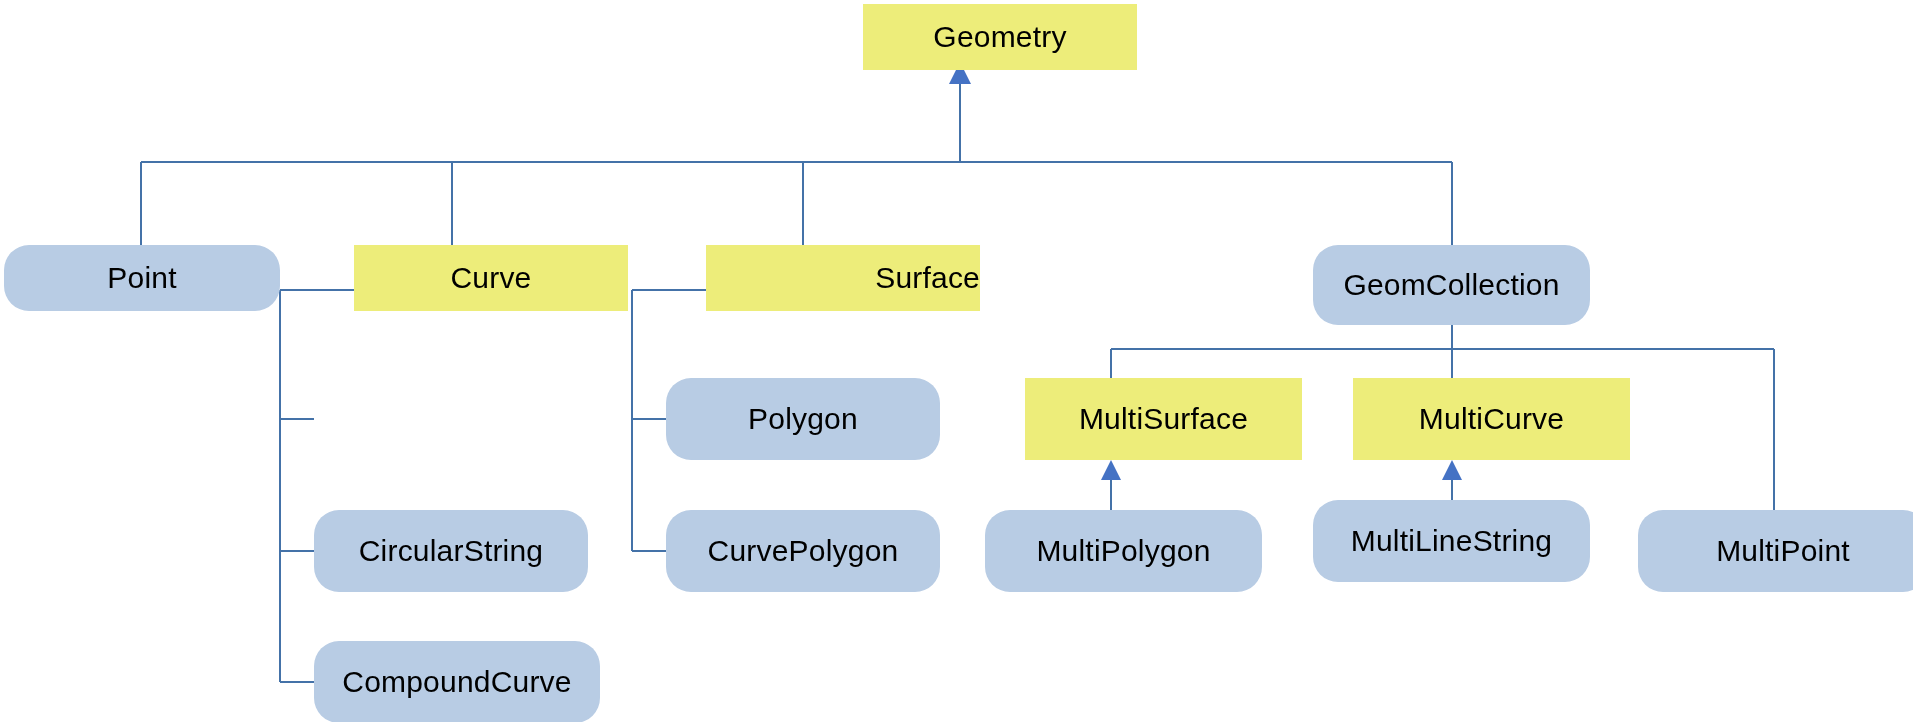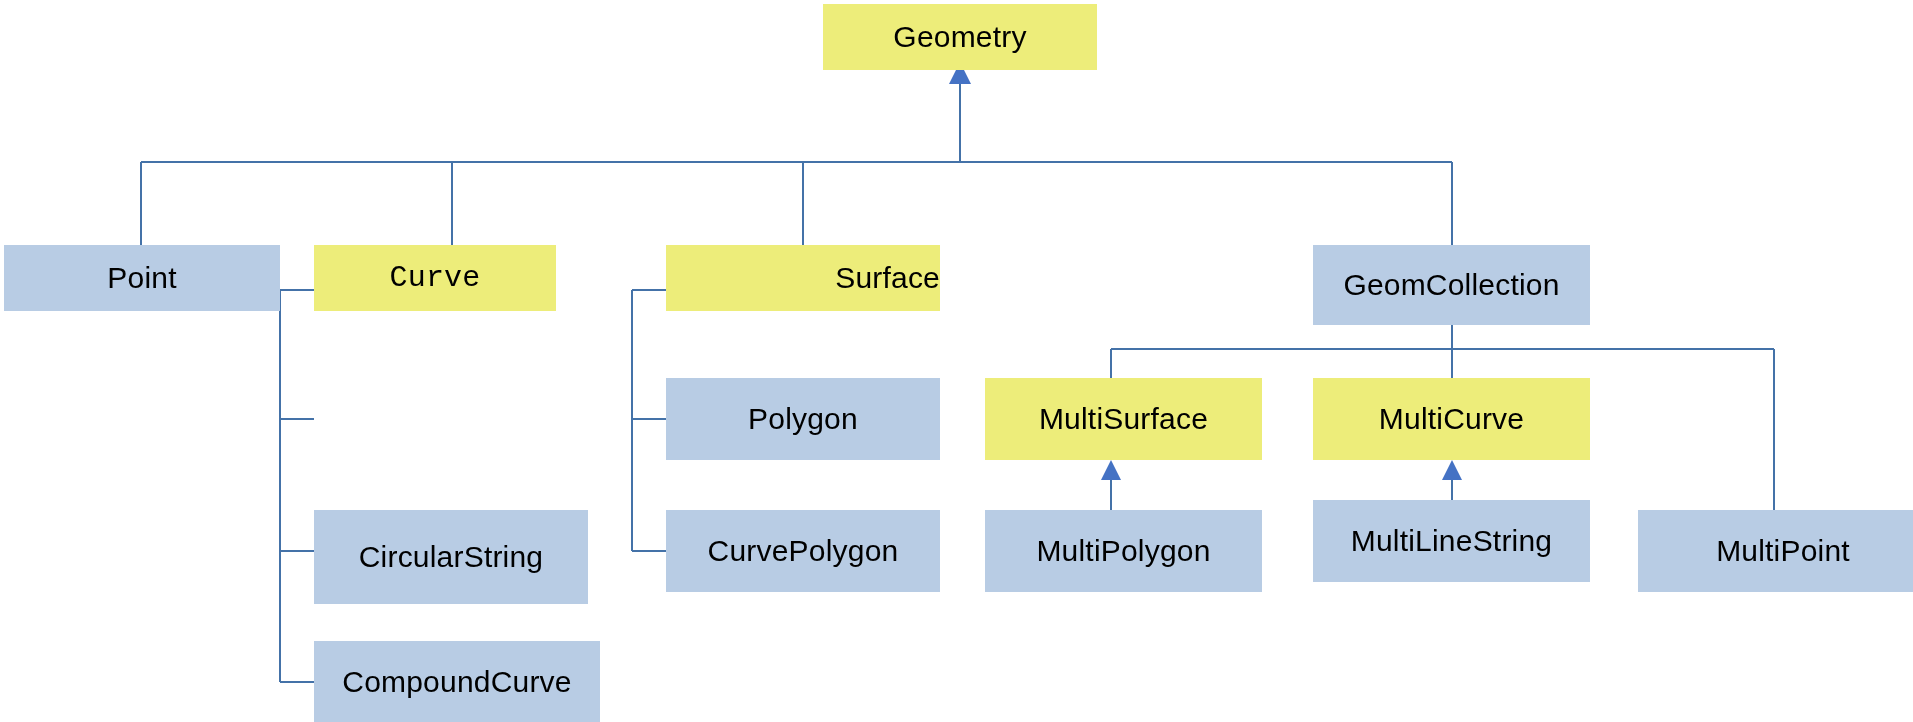--- a/index.html
+++ b/index.html
@@ -29,22 +29,22 @@
     display: flex;
     align-items: center;
     justify-content: center;
     color: #000000;
     font-size: 30px;
     font-weight: 400;
     line-height: 1;
     letter-spacing: 0.2px;
     white-space: nowrap;
   }
-  .node-abstract { background: #eded7a; }
-  .node-concrete { background: #b8cce4; }
+  .node-abstract { background: #eded7a; margin-left: 40px; }
+  .node-concrete { background: #b8cce4; border-radius: 25px; }
   .node-label {
     display: block;
     pointer-events: none;
   }
 </style>
 </head>
 <body>
 
 <div id="diagram-root">
 
@@ -104,34 +104,34 @@
   </svg>
 
   <div class="node-box node-abstract" style="left:823px; top:4px; width:274px; height:66px;">
     <span class="node-label">Geometry</span>
   </div>
 
   <div class="node-box node-concrete" style="left:4px; top:245px; width:276px; height:66px;">
     <span class="node-label">Point</span>
   </div>
 
-  <div class="node-box node-abstract" style="left:314px; top:245px; width:242px; height:66px;font-family:Liberation Mono, monospace;">
+  <div class="node-box node-abstract" style="left:314px; top:245px; width:274px; height:66px;">
     <span class="node-label">Curve</span>
   </div>
 
   <div class="node-box node-abstract" style="left:666px; top:245px; width:274px; height:66px;justify-content:flex-end;">
     <span class="node-label">Surface</span>
   </div>
 
   <div class="node-box node-concrete" style="left:1313px; top:245px; width:277px; height:80px;">
     <span class="node-label">GeomCollection</span>
   </div>
 
 
-  <div class="node-box node-concrete" style="left:314px; top:510px; width:274px; height:94px;">
+  <div class="node-box node-concrete" style="left:314px; top:510px; width:274px; height:82px;">
     <span class="node-label">CircularString</span>
   </div>
 
   <div class="node-box node-concrete" style="left:314px; top:641px; width:286px; height:82px;">
     <span class="node-label">CompoundCurve</span>
   </div>
 
   <div class="node-box node-concrete" style="left:666px; top:378px; width:274px; height:82px;">
     <span class="node-label">Polygon</span>
   </div>

